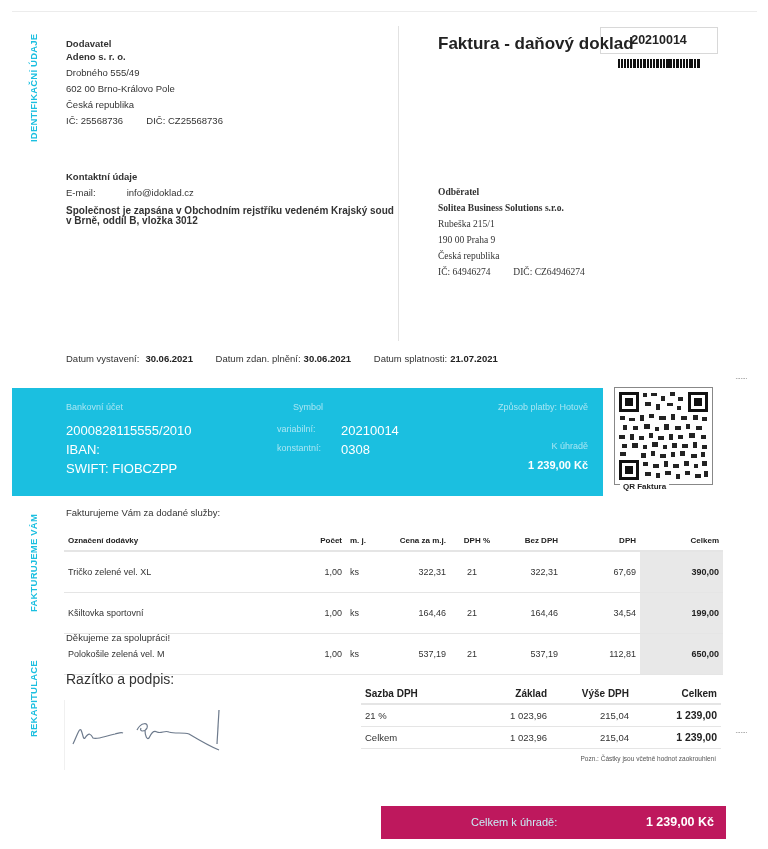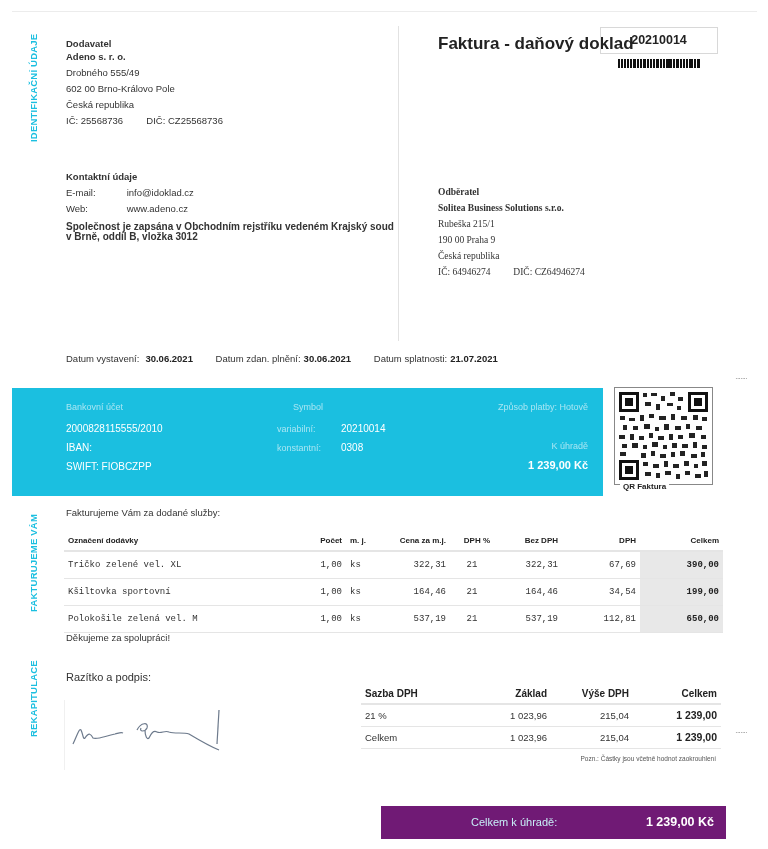--- a/index.html
+++ b/index.html
@@ -14,36 +14,36 @@
   .vdiv { left: 398px; top: 26px; width: 1px; height: 315px; background: #e2e2e2; }
   .inv-title { left: 438px; top: 34px; font-size: 17px; font-weight: bold; color: #222; }
   .inv-num { left: 600px; top: 27px; width: 118px; height: 27px; border: 1px solid #d8d8d8; text-align: center; font-weight: bold; font-size: 12.5px; line-height: 25px; color: #222; }
   .barcode { left: 618px; top: 59px; width: 84px; height: 9px; display: flex; gap: 1px; }
   .barcode span { background: #111; height: 9px; display: block; }
   .small { font-size: 10px; line-height: 10px; color: #333; font-weight: bold; }
   .dates { left: 66px; top: 353px; font-size: 9.5px; white-space: nowrap; color: #333; }
   .dates b { color: #222; margin-right: 20px; margin-left: 6px; }
   .pay { left: 12px; top: 388px; width: 591px; height: 108px; background: #1bbfe0; color: #fff; }
   .pay .lbl { color: #a8e6f3; font-size: 9px; }
-  .pay .val { color: #fff; font-size: 10px; }
+  .pay .val { color: #fff; font-size: 13px; }
   .qr { left: 614px; top: 387px; width: 99px; height: 98px; border: 1px solid #888; background: #fff; }
   .qr-caption { left: 620px; top: 482px; font-size: 8px; font-weight: bold; color: #222; background: #fff; padding: 0 3px; }
   .dots { font-size: 8px; color: #999; letter-spacing: -1px; }
   table.items { border-collapse: collapse; position: absolute; left: 64px; top: 531px; width: 659px; font-size: 9px; }
   table.items th { font-weight: bold; font-size: 8px; color: #222; text-align: right; height: 20px; padding: 0 4px; border-bottom: 2px solid #e5e5e5; }
   table.items th.l, table.items td.l { text-align: left; }
-  table.items td { height: 19px; padding: 8px 4px; text-align: right; border-bottom: 1px solid #e5e5e5; color: #333; font-family: Liberation Mono, monospace; }
+  table.items td { height: 19px; padding: 15px 4px; text-align: right; border-bottom: 1px solid #e5e5e5; color: #333; }
   table.items td.tot { background: #e8e8e8; font-weight: bold; color: #222; }
   table.recap { border-collapse: collapse; position: absolute; left: 361px; top: 684px; width: 360px; font-size: 9.5px; }
   table.recap th { font-weight: bold; font-size: 10px; color: #222; text-align: right; height: 20px; padding: 0 4px; border-bottom: 2px solid #e5e5e5; }
   table.recap th.l, table.recap td.l { text-align: left; }
   table.recap td { height: 22px; padding: 0 4px; text-align: right; border-bottom: 1px solid #e5e5e5; color: #333; }
   table.recap td.bold { font-weight: bold; color: #222; font-size: 10.5px; }
   .note { left: 480px; top: 755px; width: 236px; text-align: right; font-size: 6.5px; color: #555; }
-  .total-bar { left: 381px; top: 806px; width: 345px; height: 33px; background: #701a75; color: #fff; }
+  .total-bar { left: 381px; top: 806px; width: 345px; height: 33px; background: #be185d; color: #fff; }
   .total-bar .tl { position: absolute; left: 90px; top: 10px; font-size: 11px; color: #c8f0f8; }
   .total-bar .tv { position: absolute; right: 12px; top: 9px; font-size: 12.5px; font-weight: bold; color: #fff; }
 </style>
 </head>
 <body>
 
 <div class="abs topline"></div>
 
 <div class="vlabel" style="left:28px; top:142px;">IDENTIFIKAČNÍ ÚDAJE</div>
 <div class="vlabel white" style="left:28px; top:486px;">PLATEBNÍ ÚDAJE</div>
@@ -63,24 +63,20 @@
     <span>DIČ:</span>
     <span>CZ25568736</span>
   </span>
 </div>
 
 <div class="abs" style="left:66px; top:169px; width:330px;">
   <span class="line b">Kontaktní údaje</span>
   <div class="line">
     <span style="display:inline-block;width:58px;">E-mail:</span>
     <span>info@idoklad.cz</span>
-  </div>
-  <div class="line">
-    <span style="display:inline-block;width:58px;">Web:</span>
-    <span>www.adeno.cz</span>
   </div>
   <div class="small" style="margin-top:5px;">Společnost je zapsána v Obchodním rejstříku vedeném Krajský soud v Brně, oddíl B, vložka 3012</div>
 </div>
 
 <div class="abs vdiv"></div>
 
 <div class="abs inv-title">Faktura - daňový doklad</div>
 <div class="abs inv-num">20210014</div>
 <div class="abs barcode">
   <span style="width:2px"></span>
@@ -272,21 +268,21 @@
       <td>537,19</td>
       <td style="text-align:center;">21</td>
       <td>537,19</td>
       <td>112,81</td>
       <td class="tot">650,00</td>
     </tr>
   </tbody>
 </table>
 
 <div class="abs" style="left:66px; top:632px; font-size:9.5px; color:#333;">Děkujeme za spolupráci!</div>
-<div class="abs" style="left:66px; top:671px; font-size:11px; color:#333;">Razítko a podpis:</div>
+<div class="abs" style="left:66px; top:671px; font-size:14px; color:#333;">Razítko a podpis:</div>
 
 <div class="abs" style="left:64px; top:700px; width:200px; height:70px; border-left:1px solid #f0f0f0;">
   <svg width="200" height="70" viewBox="0 0 200 70">
     <path d="M8 44 C12 36, 14 28, 16 30 C18 34, 18 40, 20 38 C24 32, 26 34, 28 38 C32 40, 40 36, 50 34 C54 33, 56 32, 58 33" fill="none" stroke="#6d7a8c" stroke-width="1.2"></path>
     <path d="M72 30 C76 22, 84 22, 82 28 C80 32, 74 32, 76 28 M80 30 C80 36, 82 40, 84 38 C86 34, 88 30, 92 32 C96 34, 100 30, 104 32 C110 34, 118 32, 124 34 C134 40, 144 46, 154 50" fill="none" stroke="#6d7a8c" stroke-width="1.2"></path>
     <path d="M154 10 L152 44" fill="none" stroke="#6d7a8c" stroke-width="1.2"></path>
   </svg>
 </div>
 
 <table class="recap">

